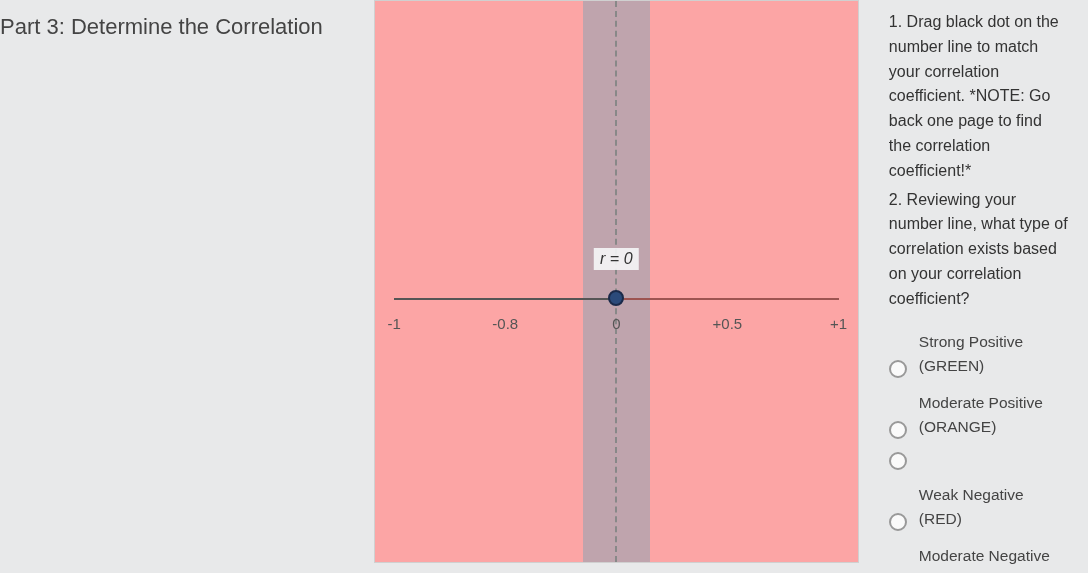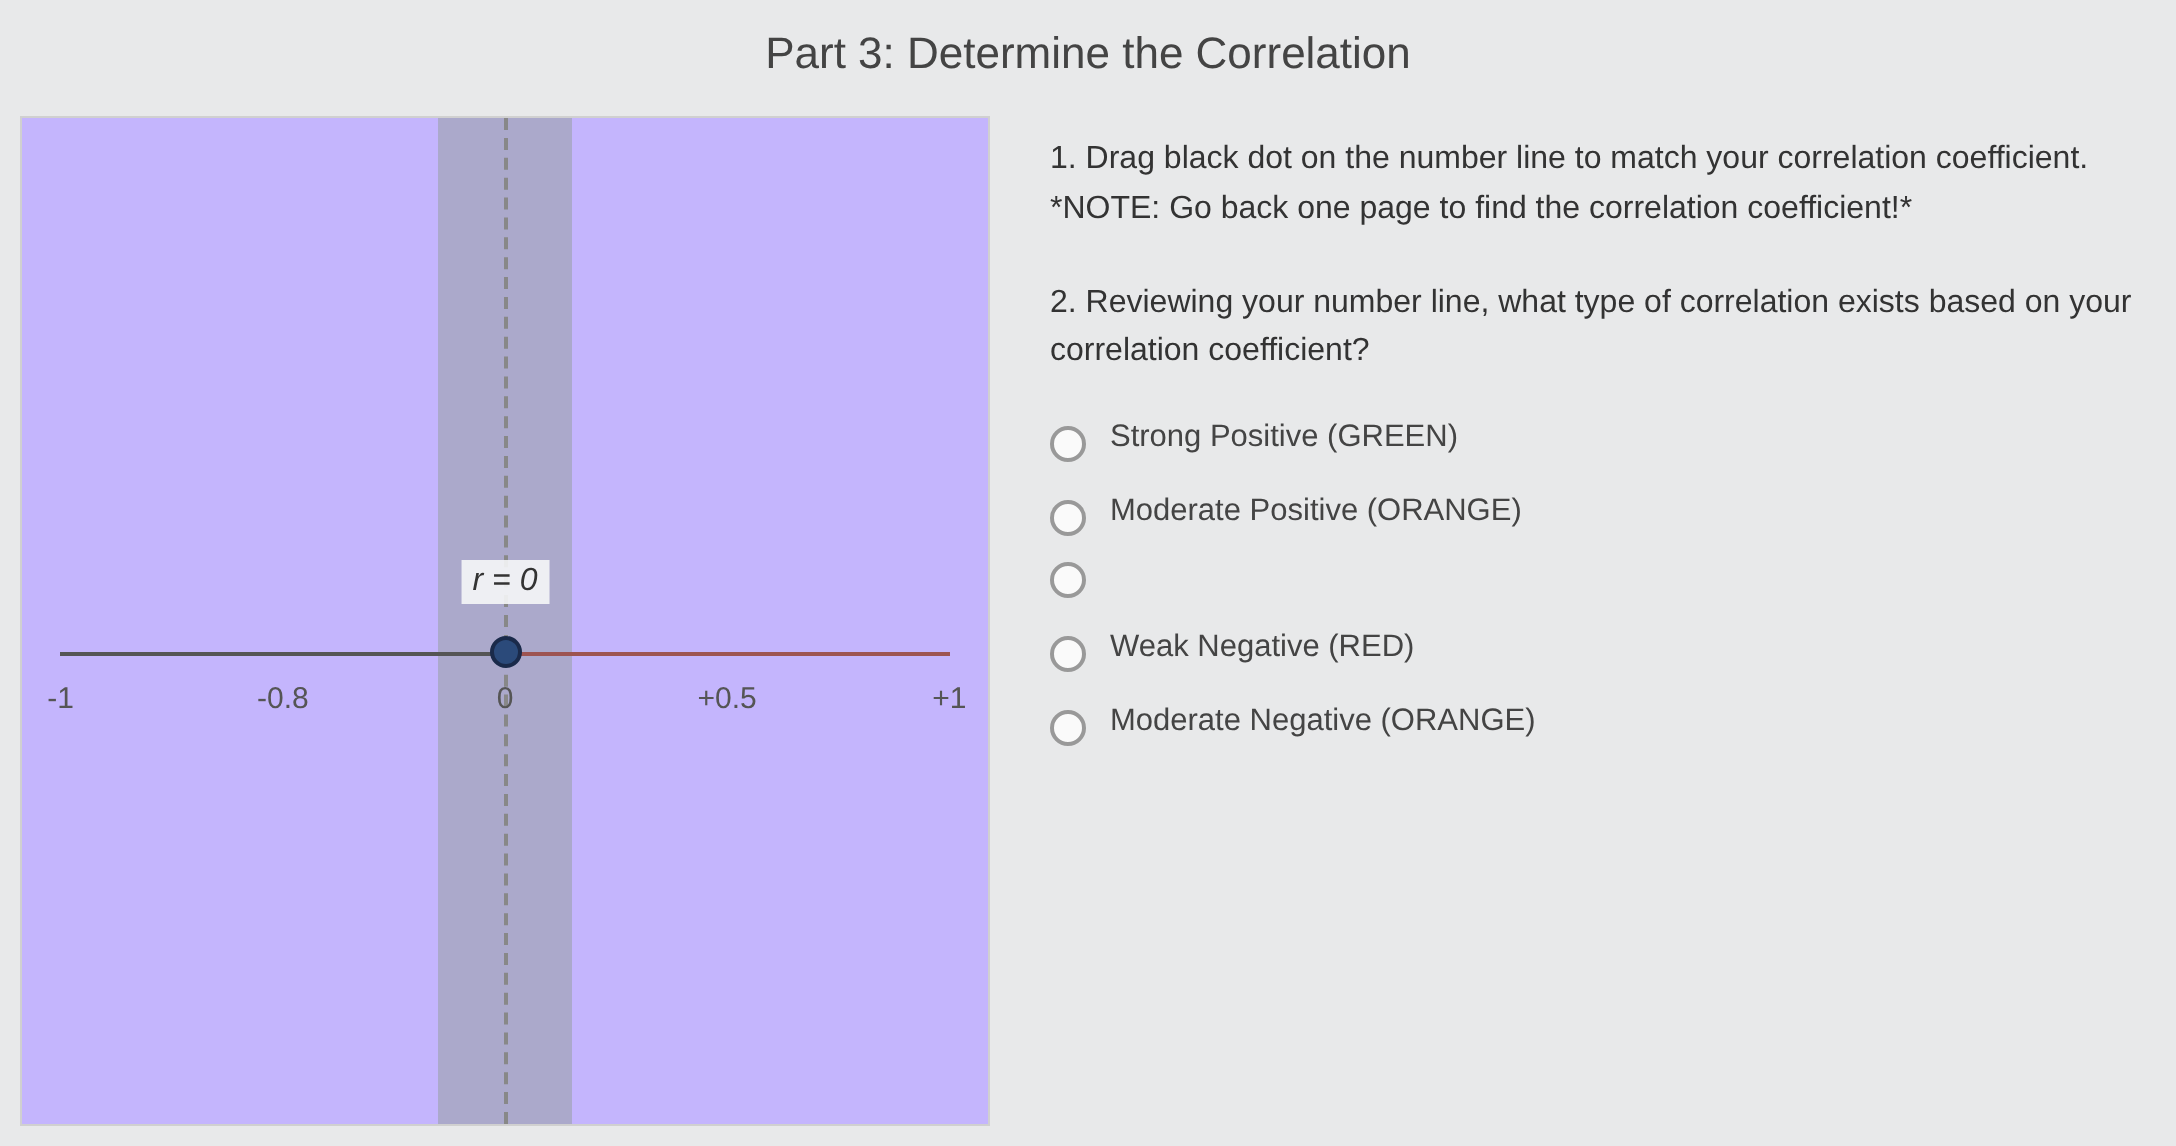--- a/index.html
+++ b/index.html
@@ -10,41 +10,42 @@
     body {
       font-family: Arial, Helvetica, sans-serif;
       background: #e8e9ea;
       width: 1088px;
       height: 573px;
       overflow: hidden;
       color: #333;
     }
     .container {
       display: flex;
-      flex-direction: column;
+      flex-direction: row;
       height: 100%;
     }
     .title {
       text-align: center;
       font-size: 22px;
       color: #444;
       padding: 14px 0 18px 0;
       font-weight: 400;
     }
     .content {
       display: flex;
       flex: 1;
       padding: 0 10px 10px 10px;
     }
     .left-panel {
       width: 485px;
-      background: #c4b5fd;
+      background: #fca5a5;
       border: 1px solid #d0d0d0;
       position: relative;
       overflow: hidden;
+      margin-left: 41px;
     }
     .number-line-area {
       position: absolute;
       top: 0;
       left: 0;
       right: 0;
       bottom: 0;
     }
     .vertical-band {
       position: absolute;
@@ -112,21 +113,21 @@
       z-index: 5;
     }
     .right-panel {
       flex: 1;
       padding: 10px 10px 10px 30px;
       font-size: 16px;
       color: #333;
       line-height: 1.55;
     }
     .instruction {
-      margin-bottom: 22px;
+      margin-bottom: 4px;
     }
     .question {
       margin-bottom: 18px;
     }
     .options {
       display: flex;
       flex-direction: column;
       gap: 13px;
       font-size: 15.5px;
       color: #444;

